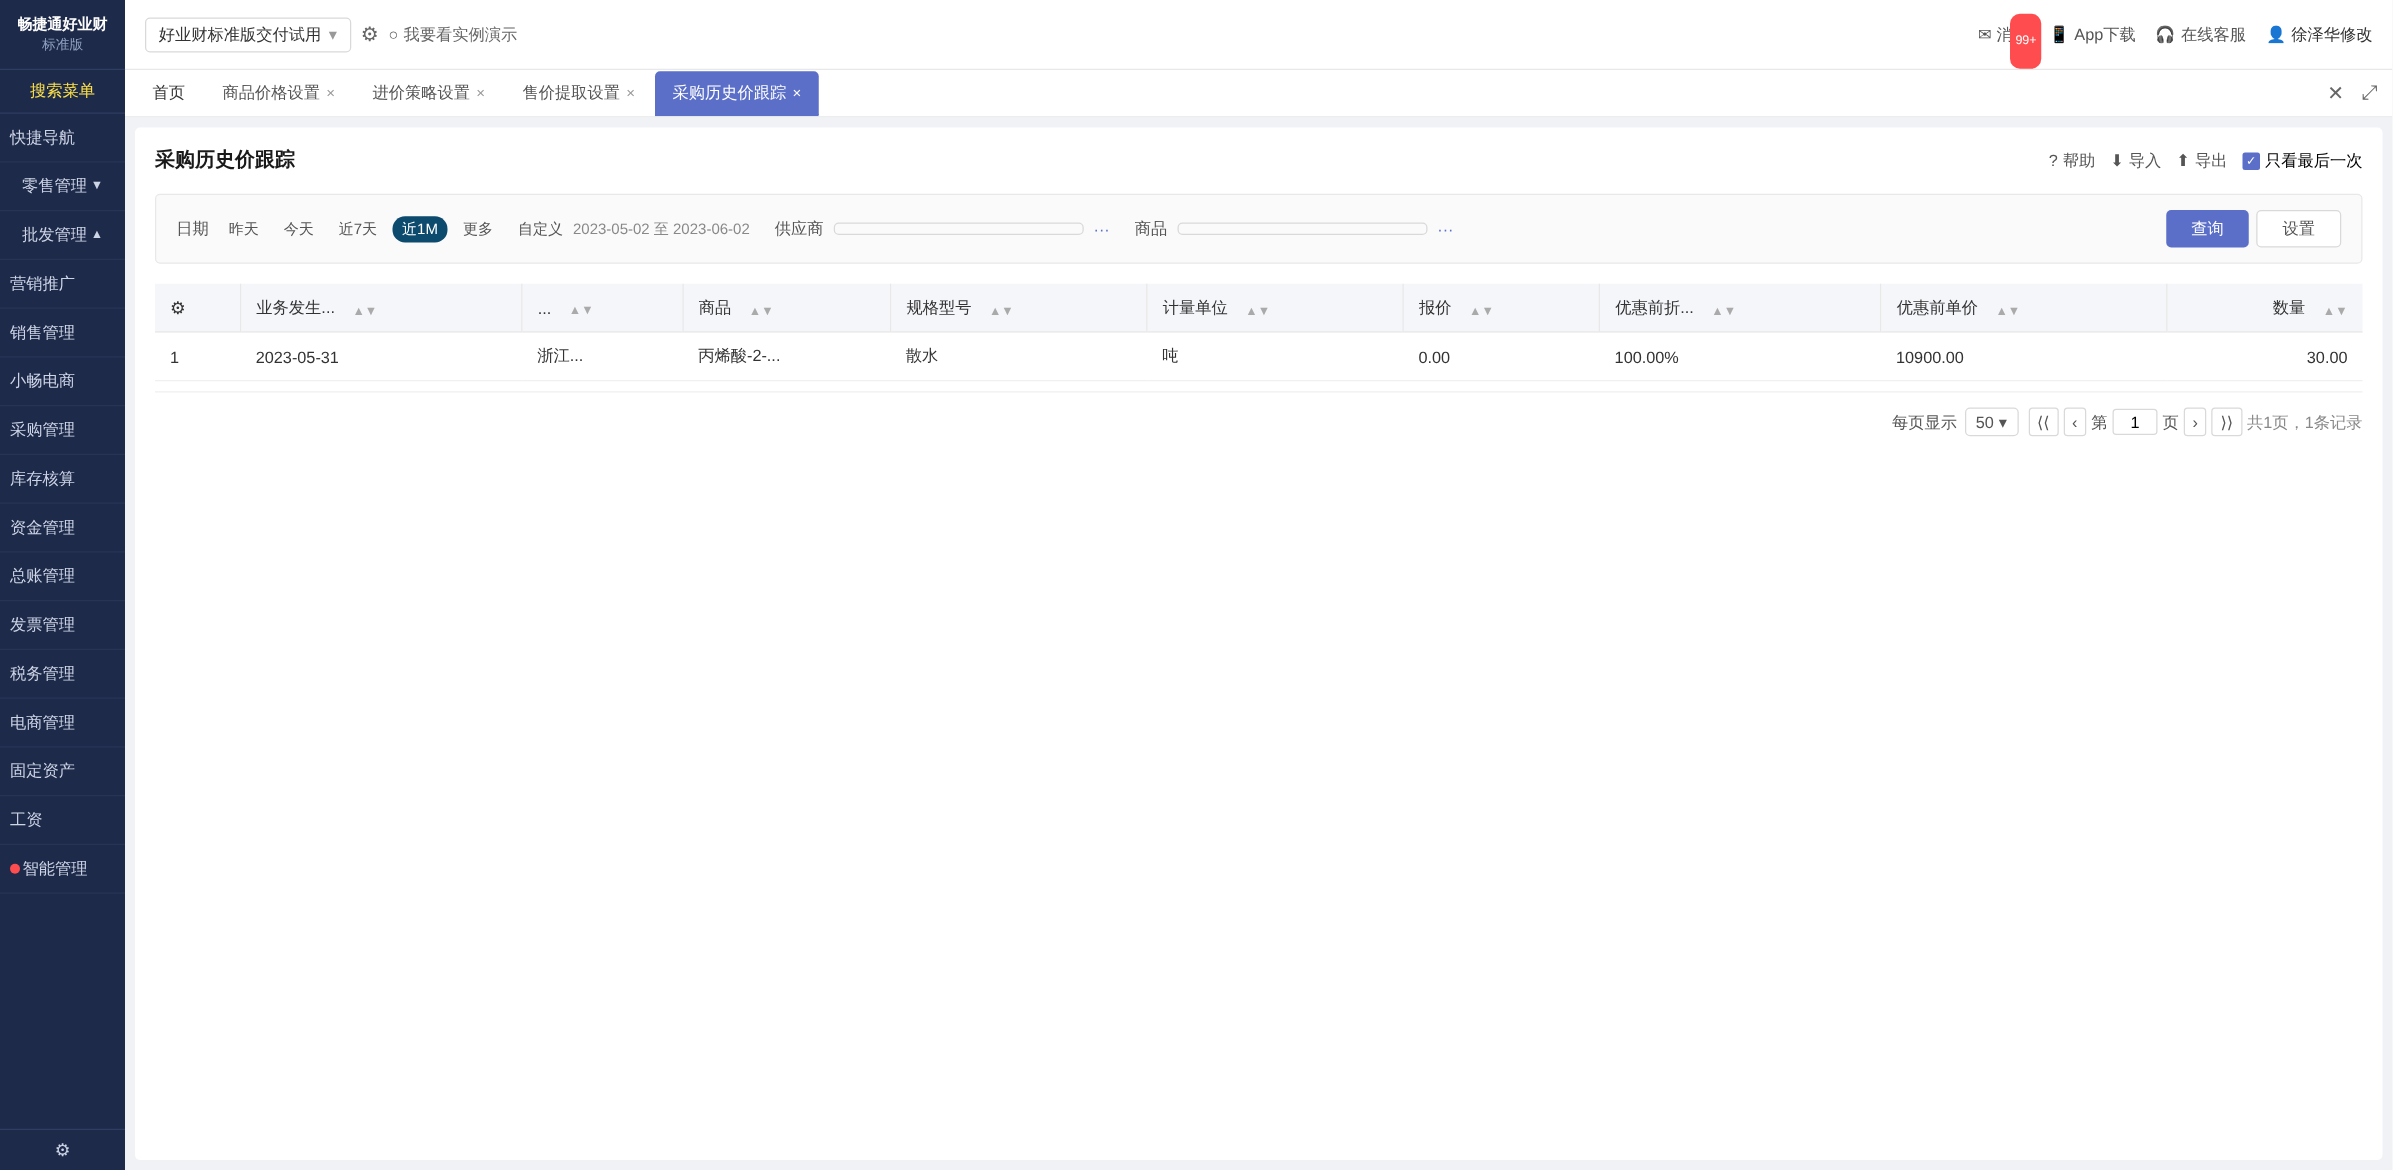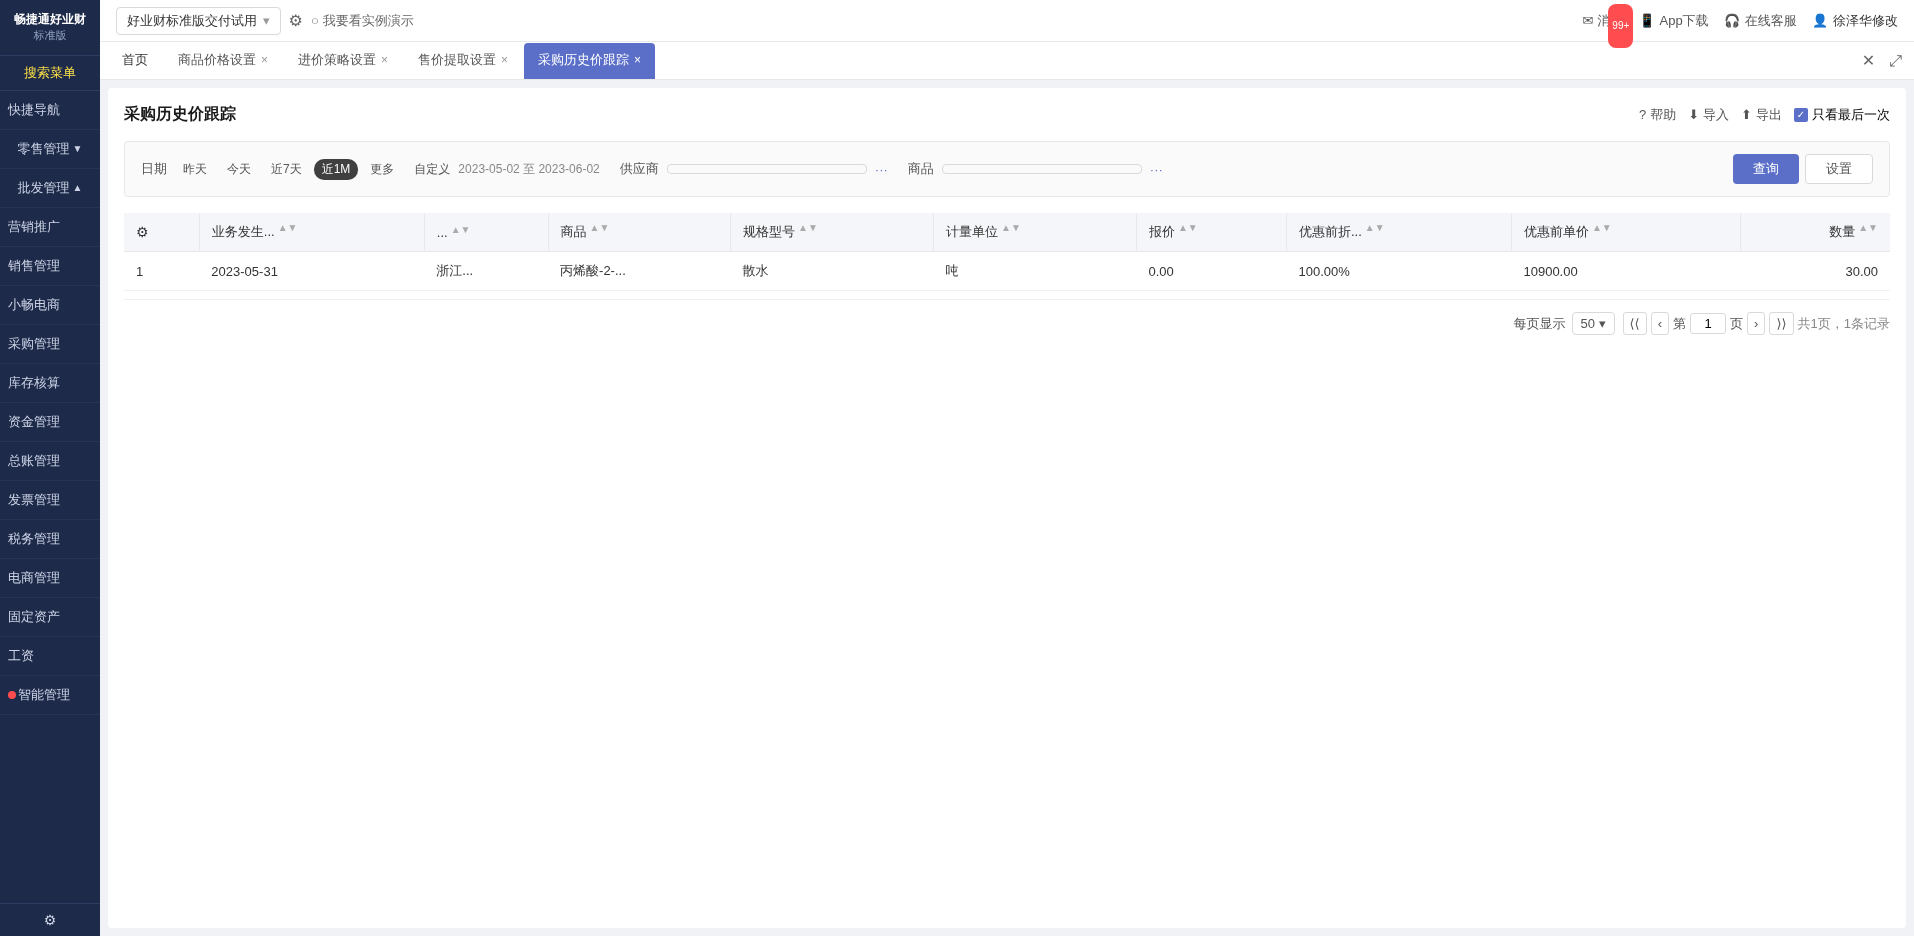--- a/index.html
+++ b/index.html
@@ -67,21 +67,21 @@
       flex-direction: column;
       height: 100%;
       overflow: hidden;
     }
 
     
     .top-bar {
       background: #fff;
       border-bottom: 1px solid #e8e8e8;
       padding: 0 16px;
-      height: 42px;
+      height: 56px;
       display: flex;
       align-items: center;
       justify-content: space-between;
       flex-shrink: 0;
     }
     .top-bar-left { display: flex; align-items: center; gap: 8px; }
     .top-bar-selector {
       display: flex; align-items: center; gap: 6px;
       border: 1px solid #d9d9d9; border-radius: 4px;
       padding: 4px 10px; cursor: pointer; color: #333;
@@ -181,21 +181,21 @@
       gap: 20px;
       flex-wrap: wrap;
     }
     .filter-group { display: flex; align-items: center; gap: 8px; }
     .filter-label { color: #555; white-space: nowrap; }
     .filter-date-options { display: flex; align-items: center; gap: 4px; }
     .date-option {
       padding: 2px 8px; cursor: pointer; color: #555; border-radius: 10px; font-size: 12px;
     }
     .date-option.active {
-      background: #404040; color: #fff;
+      background: #0c4a6e; color: #fff;
     }
     .date-range { font-size: 12px; color: #888; margin-top: 2px; }
     .filter-input {
       border: 1px solid #d9d9d9; border-radius: 4px;
       padding: 4px 8px; min-width: 180px; color: #333;
       display: flex; align-items: center; justify-content: space-between; cursor: pointer;
     }
     .filter-more { color: #5b6fc9; cursor: pointer; font-size: 13px; }
     .filter-actions { margin-left: auto; display: flex; gap: 6px; }
     .btn-query {
@@ -224,21 +224,21 @@
       font-weight: 500;
       border-right: 1px solid #e8e8e8;
       white-space: nowrap;
     }
     .data-table th:last-child { border-right: none; }
     .data-table td {
       padding: 10px 12px;
       border-bottom: 1px solid #f0f0f0;
       color: #333;
     }
-    .th-sort { display: flex; align-items: flex-start; gap: 3px; }
+    .th-sort { display: flex; align-items: flex-end; gap: 14px; }
     .sort-icon { color: #aaa; font-size: 10px; display: flex; flex-direction: column; line-height: 1; }
 
     
     .pagination {
       display: flex;
       align-items: center;
       justify-content: flex-end;
       padding: 12px 0 0 0;
       gap: 8px;
       border-top: 1px solid #f0f0f0;

